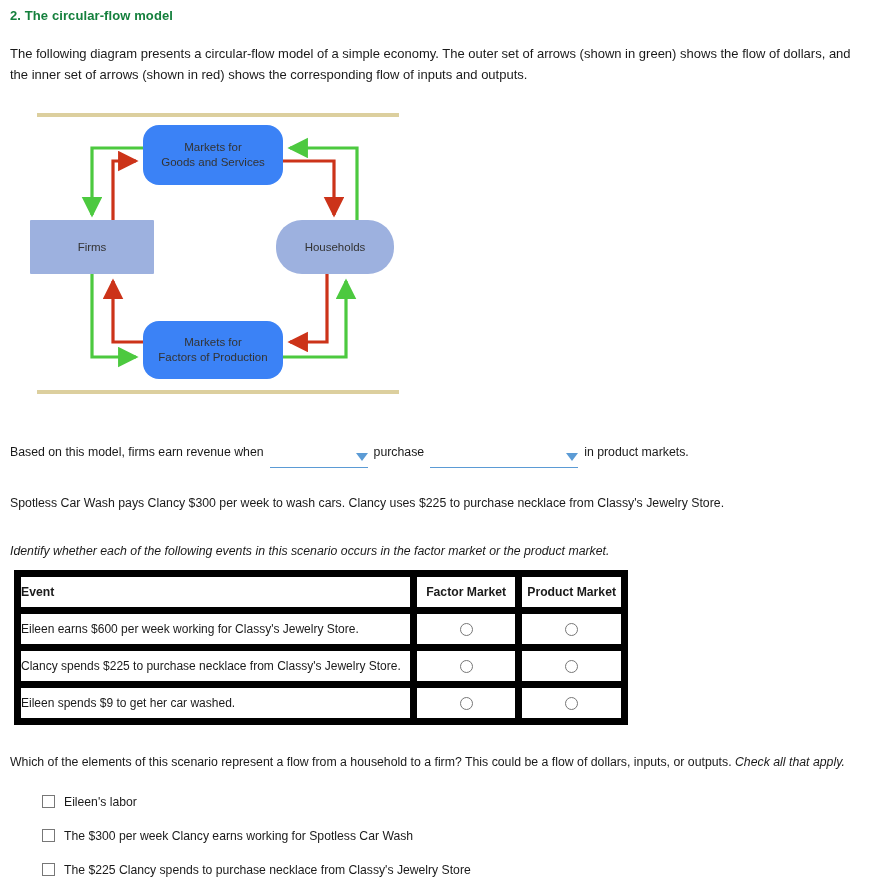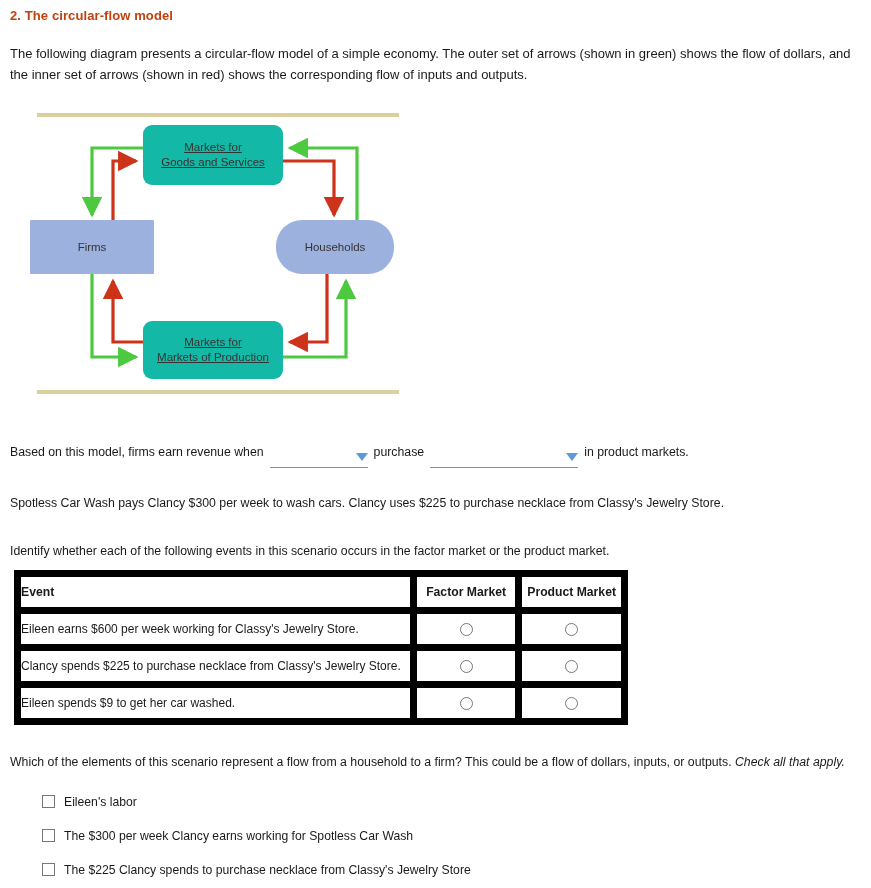--- a/index.html
+++ b/index.html
@@ -13,21 +13,21 @@
     font-family: "Liberation Sans", sans-serif;
     font-size: 12.5px;
     color: #1a1a1a;
     position: relative;
     overflow: hidden;
   }
   .page { padding: 0; }
 
   
   .q-title {
-    color: #c2410c;
+    color: #15803d;
     font-weight: bold;
     font-size: 13px;
     margin: 8px 0 0 10px;
     letter-spacing: 0.1px;
   }
 
   
   .intro {
     margin: 20px 10px 0 10px;
     line-height: 21px;
@@ -58,23 +58,22 @@
     display: flex;
     align-items: center;
     justify-content: center;
     text-align: center;
     font-size: 11.5px;
     color: #333333;
     line-height: 15px;
     box-sizing: border-box;
   }
   .node.orange {
-    background: #14b8a6;
-    border-radius: 9px;
-    text-decoration: underline;
+    background: #3b82f6;
+    border-radius: 16px;
   }
   .node.blue {
     background: #9DB1DF;
     border-radius: 1px;
   }
   #node-goods  { left: 115px; top: 18px;  width: 140px; height: 60px; }
   #node-factors{ left: 115px; top: 214px; width: 140px; height: 58px; }
   #node-firms  { left: 2px;   top: 113px; width: 124px; height: 54px; text-align: right; }
   #node-house  { left: 248px; top: 113px; width: 118px; height: 54px; border-radius: 26px; }
 
@@ -116,20 +115,21 @@
 
   
   .scenario {
     margin: 26px 10px 0 10px;
     line-height: 22px;
     font-size: 12.3px;
     max-width: 845px;
   }
   .instruction {
     margin: 30px 10px 0 10px;
+    font-style: italic;
     font-size: 12.3px;
   }
 
   
   table.events {
     margin: 12px 0 0 14px;
     border-collapse: collapse;
     width: 614px;
     font-size: 12px;
   }
@@ -243,21 +243,21 @@
     <div class="node orange" id="node-goods">
       <div>
         <div>Markets for</div>
         <div>Goods and Services</div>
       </div>
     </div>
 
     <div class="node orange" id="node-factors">
       <div>
         <div>Markets for</div>
-        <div>Markets of Production</div>
+        <div>Factors of Production</div>
       </div>
     </div>
 
     <div class="node blue" id="node-firms">Firms</div>
     <div class="node blue" id="node-house">Households</div>
   </div>
 
   <div class="dd-line">
     <span>Based on this model, firms earn revenue when</span>
     <span class="dd w1">

